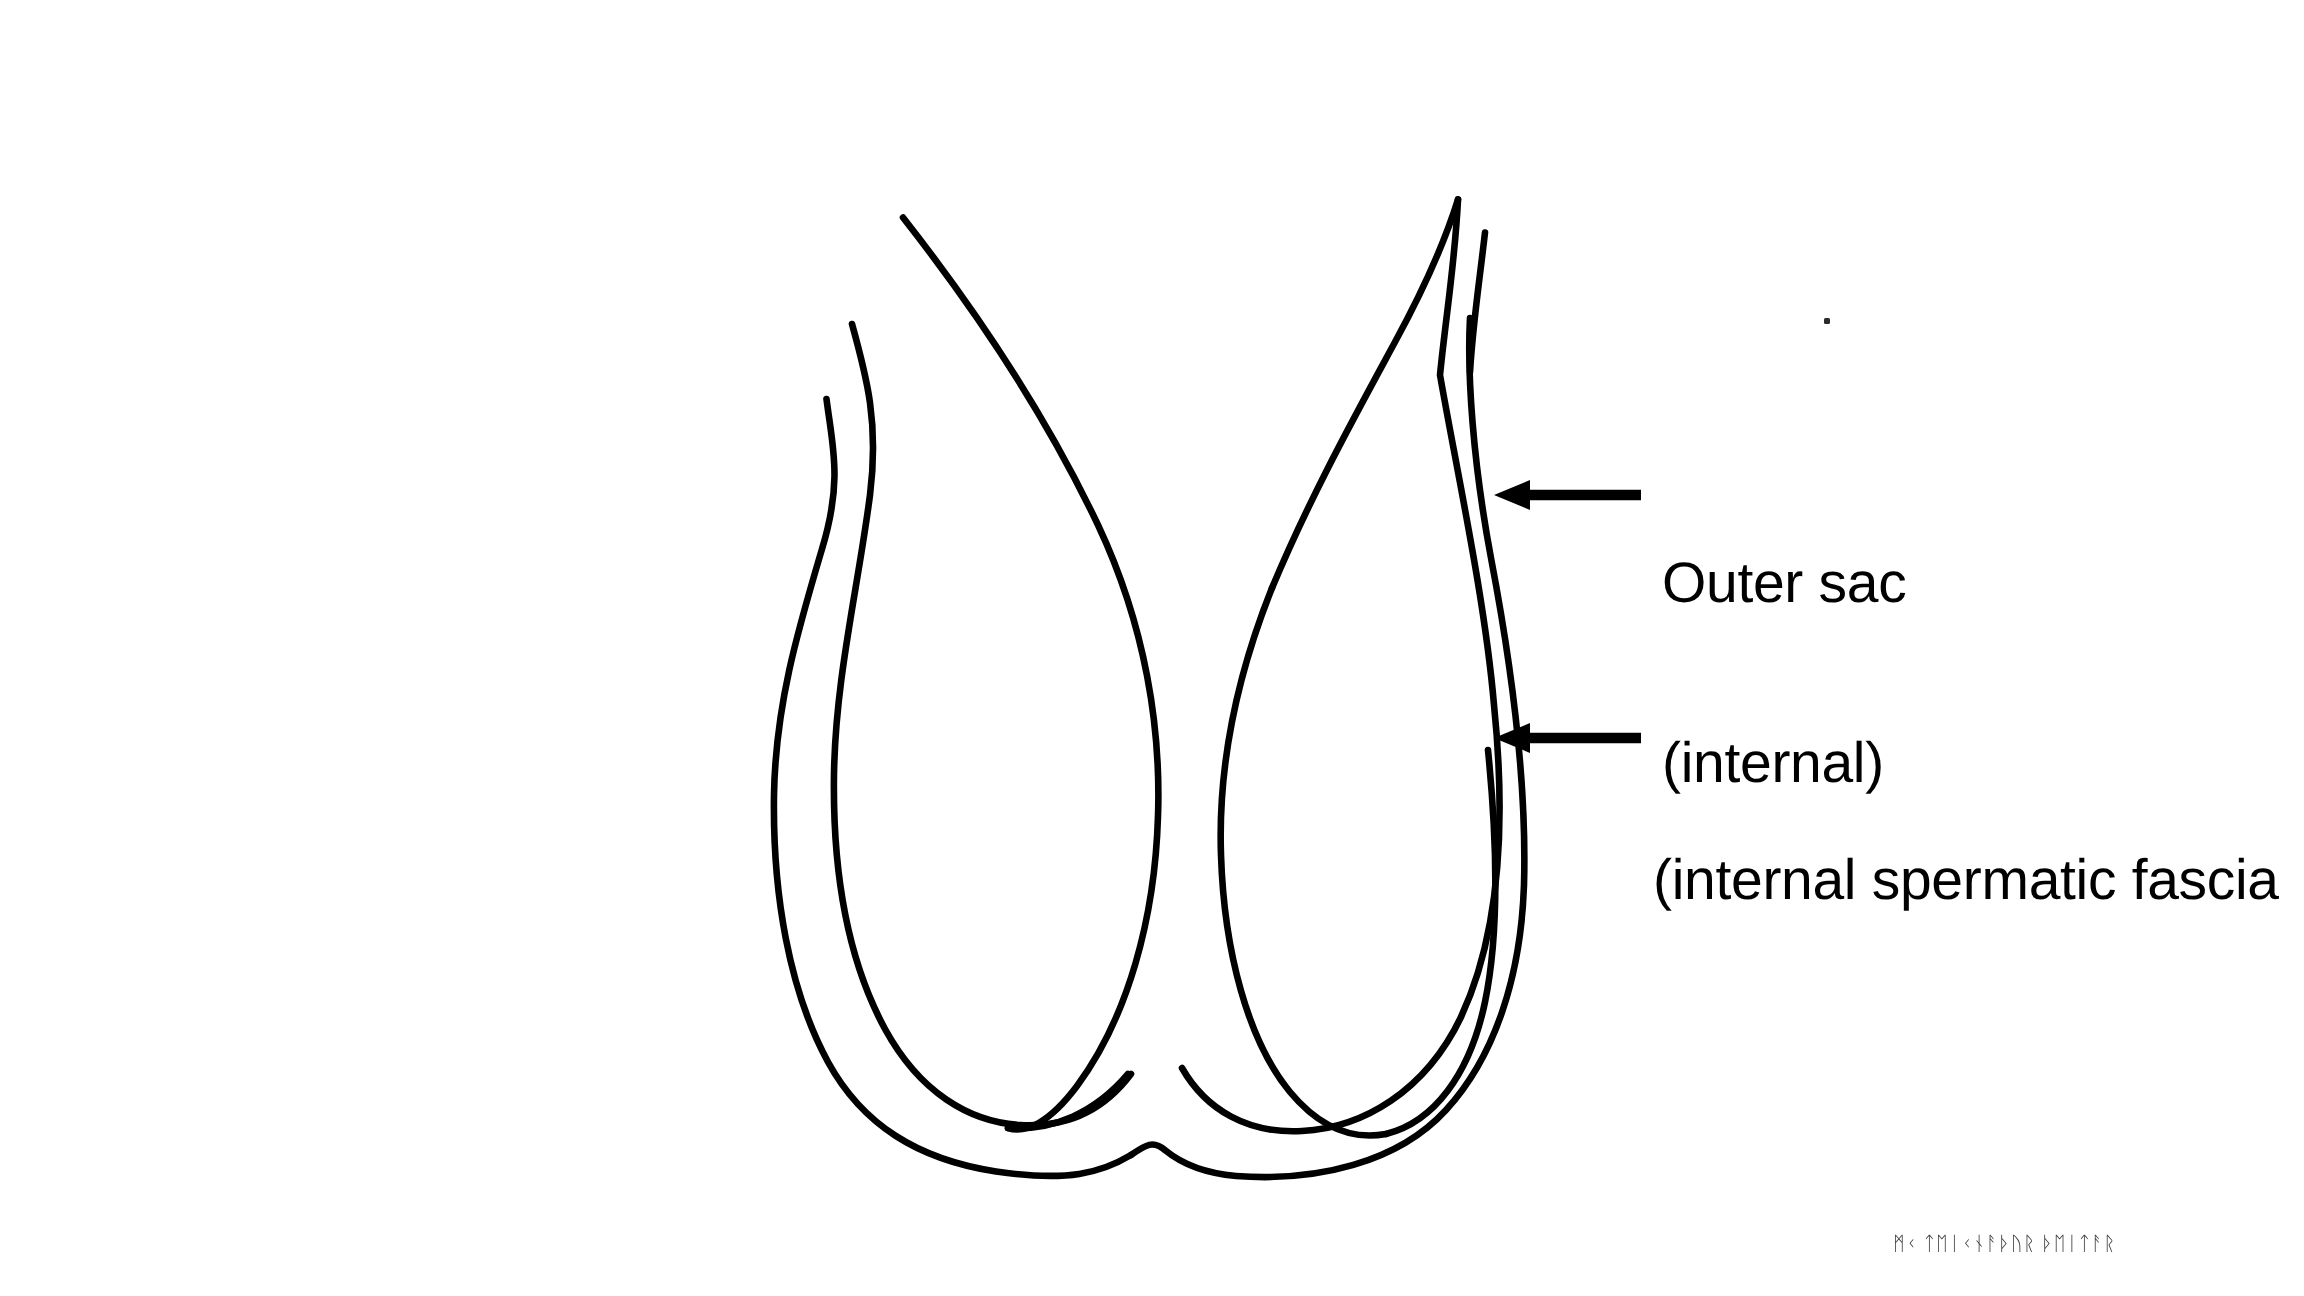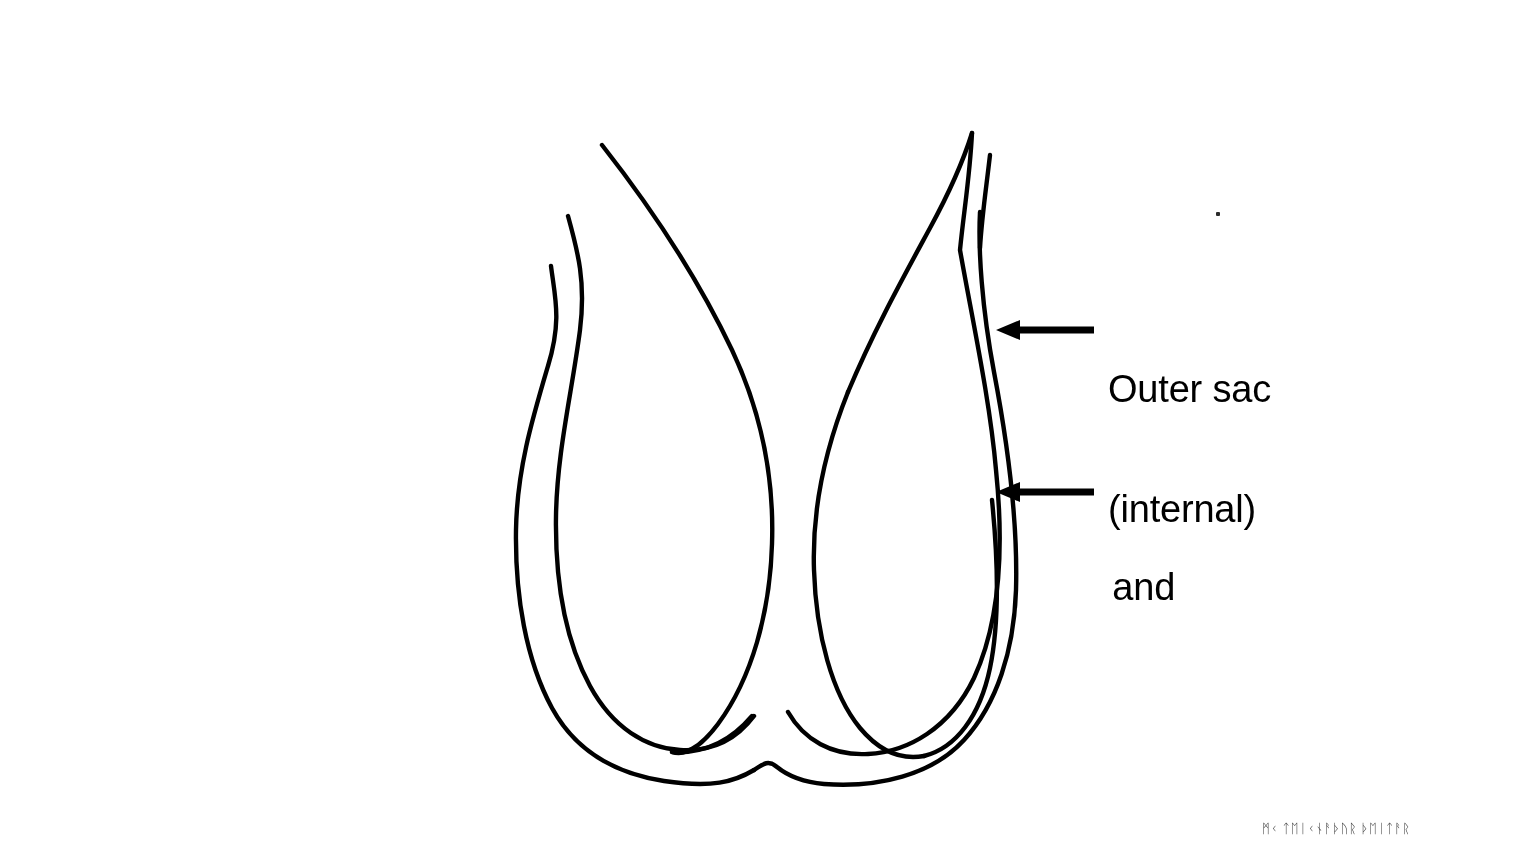--- a/index.html
+++ b/index.html
@@ -151,21 +151,21 @@
     </g>
 
   </svg>
 
   <div class="callout-label" id="label-outer-sac">
     <span class="callout-line">Outer sac</span>
     <span class="callout-line">(internal)</span>
   </div>
 
   <div class="callout-label" id="label-inner-sac">
-    <span class="callout-line"> and</span>
+    <span class="callout-line">(internal spermatic fascia</span>
     
   </div>
 
   <div id="stray-dot"></div>
 
   <div id="signature">
     <span class="sig-line">ᛗᚲ ᛏᛖᛁᚲᚾᚨᚦᚢᚱ ᚦᛖᛁᛏᚨᚱ</span>
     
   </div>
 

